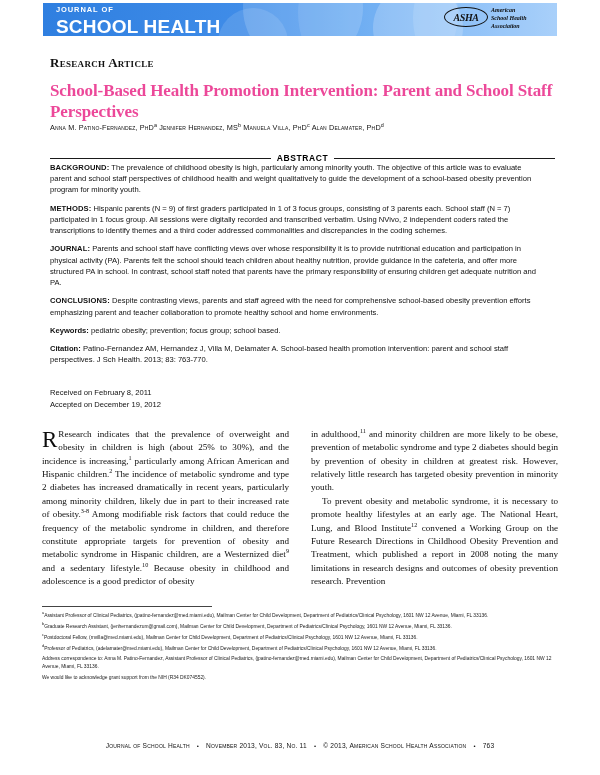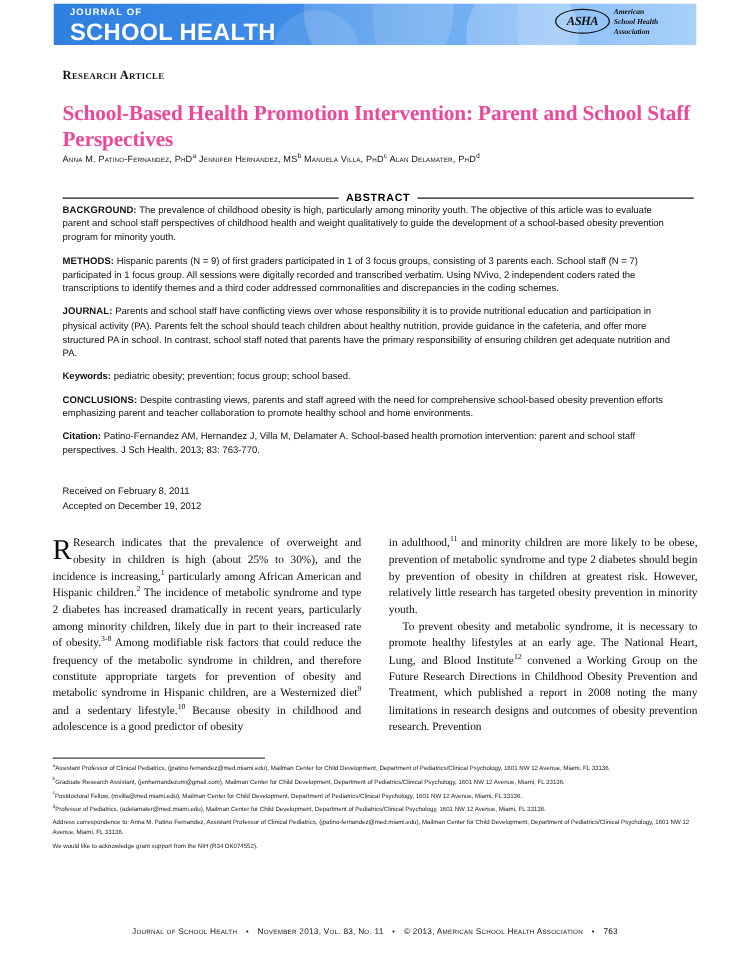--- a/index.html
+++ b/index.html
@@ -67,21 +67,21 @@
     margin-left: 3px;
     font-family: "Liberation Serif", serif;
     font-style: italic; font-weight: bold;
     font-size: 6px; line-height: 1.32; color: #0b0b0b;
   }
 
   
   .kicker {
     position: absolute; left: 50px; top: 55px;
     font-family: "Liberation Serif", serif;
-    font-size: 10px; font-weight: bold;
+    font-size: 13px; font-weight: bold;
     letter-spacing: 0.3px;
     font-variant: small-caps;
     color: #111;
   }
   .title {
     position: absolute; left: 50px; top: 70px; width: 505px;
     font-family: "Liberation Serif", serif;
     font-weight: bold;
     font-size: 17px;
     line-height: 1.23;
@@ -232,26 +232,26 @@
   </p>
   <p>
     <span class="lead">METHODS:</span>
     <span>Hispanic parents (N = 9) of first graders participated in 1 of 3 focus groups, consisting of 3 parents each. School staff (N = 7) participated in 1 focus group. All sessions were digitally recorded and transcribed verbatim. Using NVivo, 2 independent coders rated the transcriptions to identify themes and a third coder addressed commonalities and discrepancies in the coding schemes.</span>
   </p>
   <p>
     <span class="lead">JOURNAL:</span>
     <span>Parents and school staff have conflicting views over whose responsibility it is to provide nutritional education and participation in physical activity (PA). Parents felt the school should teach children about healthy nutrition, provide guidance in the cafeteria, and offer more structured PA in school. In contrast, school staff noted that parents have the primary responsibility of ensuring children get adequate nutrition and PA.</span>
   </p>
   <p>
+    <span class="lead">CONCLUSIONS:</span>
+    <span>Despite contrasting views, parents and staff agreed with the need for comprehensive school-based obesity prevention efforts emphasizing parent and teacher collaboration to promote healthy school and home environments.</span>
+  </p>
+  <p>
     <span class="kw-lead">Keywords:</span>
     <span>pediatric obesity; prevention; focus group; school based.</span>
-  </p>
-  <p>
-    <span class="lead">CONCLUSIONS:</span>
-    <span>Despite contrasting views, parents and staff agreed with the need for comprehensive school-based obesity prevention efforts emphasizing parent and teacher collaboration to promote healthy school and home environments.</span>
   </p>
   <p>
     <span class="kw-lead">Citation:</span>
     <span>Patino-Fernandez AM, Hernandez J, Villa M, Delamater A. School-based health promotion intervention: parent and school staff perspectives. J Sch Health. 2013; 83: 763-770.</span>
   </p>
 </div>
 
 <div class="dates">
   <div>Received on February 8, 2011</div>
   <div>Accepted on December 19, 2012</div>

